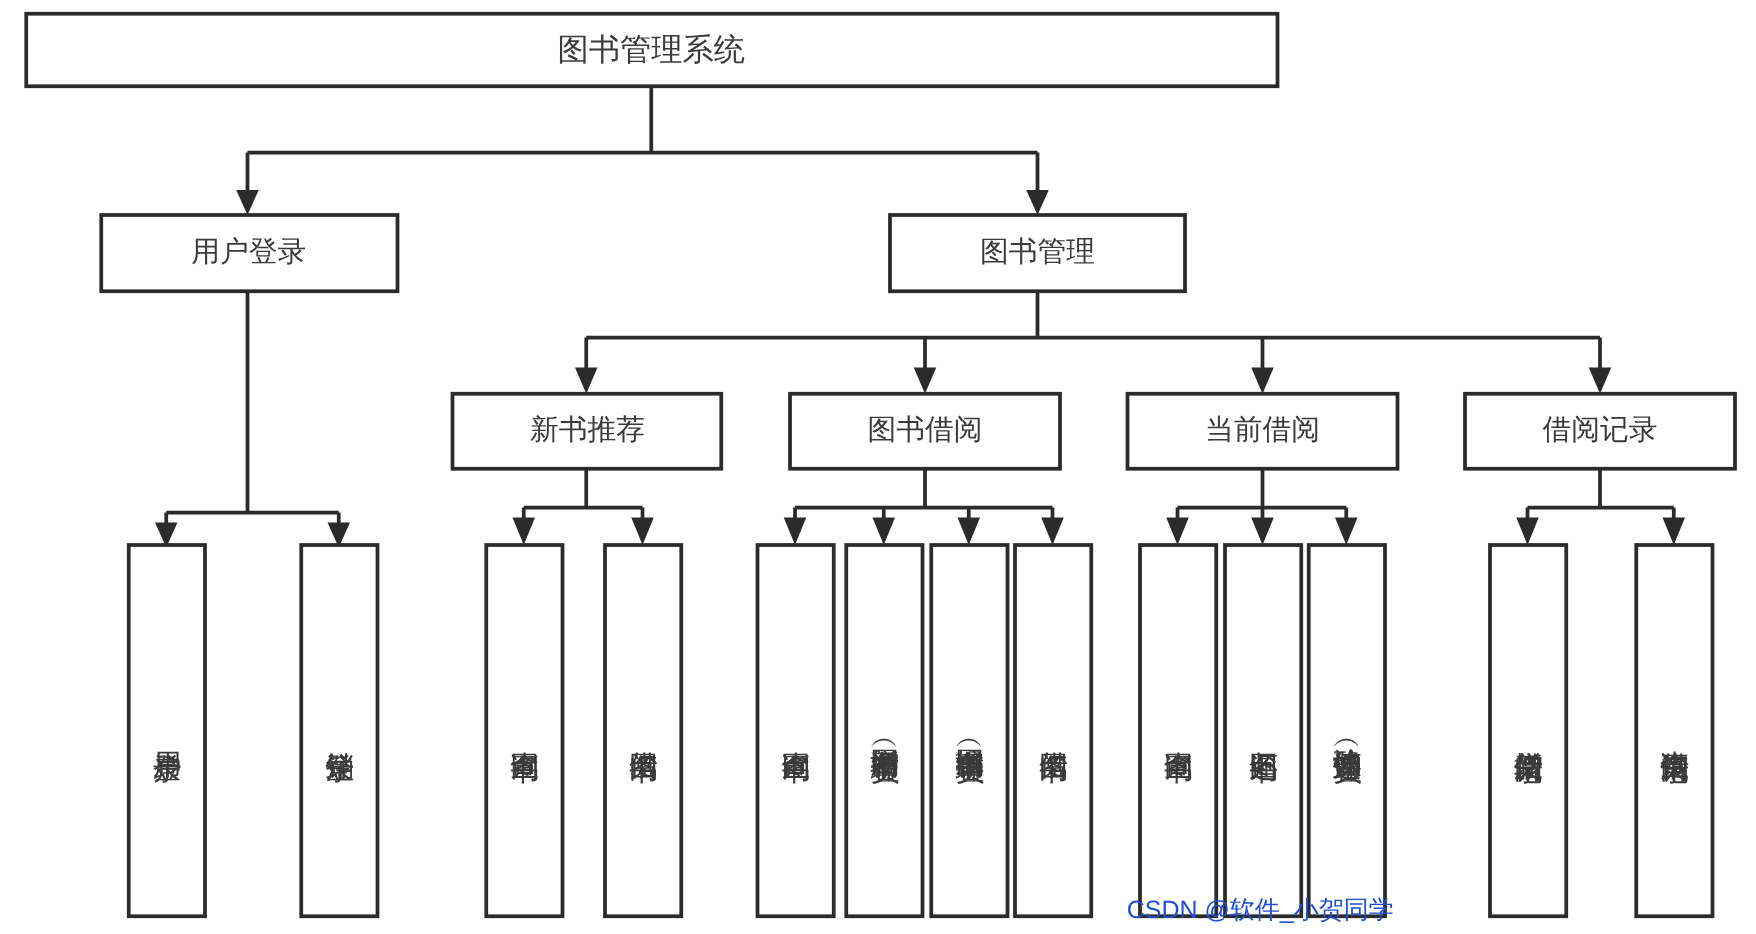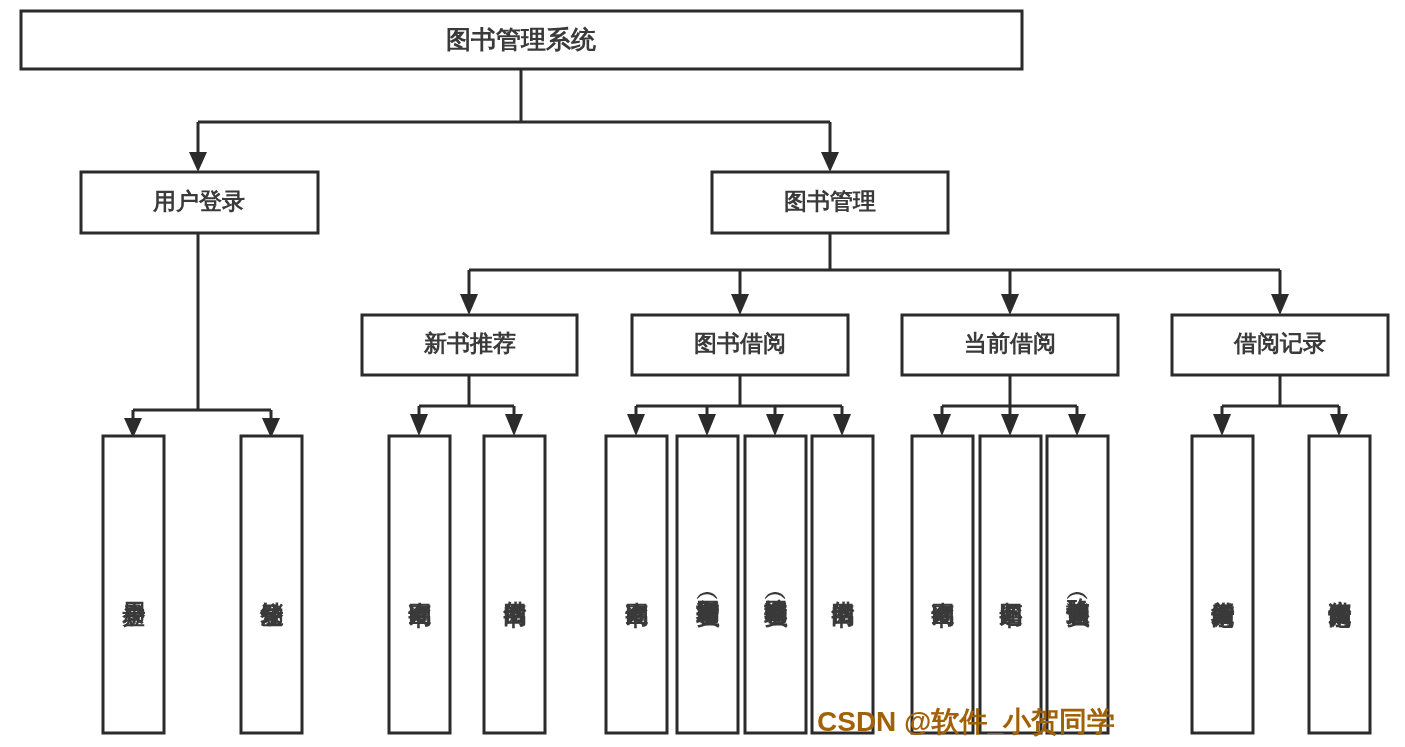--- a/index.html
+++ b/index.html
@@ -11,21 +11,20 @@
     width: 1405px;
     height: 747px;
     overflow: hidden;
     font-family: "Liberation Sans", "DejaVu Sans", sans-serif;
   }
   #diagram-root {
     position: relative;
     width: 1123px;
     height: 747px;
     background: #ffffff;
-    font-weight: bold;
   }
   svg#flow {
     position: absolute;
     left: 0;
     top: 0;
     width: 1405px;
     height: 747px;
     display: block;
   }
   .node-rect {
@@ -71,22 +70,22 @@
     align-items: center;
     justify-content: center;
     pointer-events: none;
     user-select: none;
   }
   .watermark {
     position: absolute;
     right: 8px;
     bottom: 6px;
     font-family: "Liberation Sans", "DejaVu Sans", sans-serif;
-    font-size: 28px;
-    color: #a16207;
+    font-size: 20px;
+    color: #1d4ed8;
     white-space: nowrap;
     user-select: none;
   }
 </style>
 </head>
 <body>
 
 <div id="diagram-root">
 
   <svg id="flow" viewBox="0 0 1405 747">

